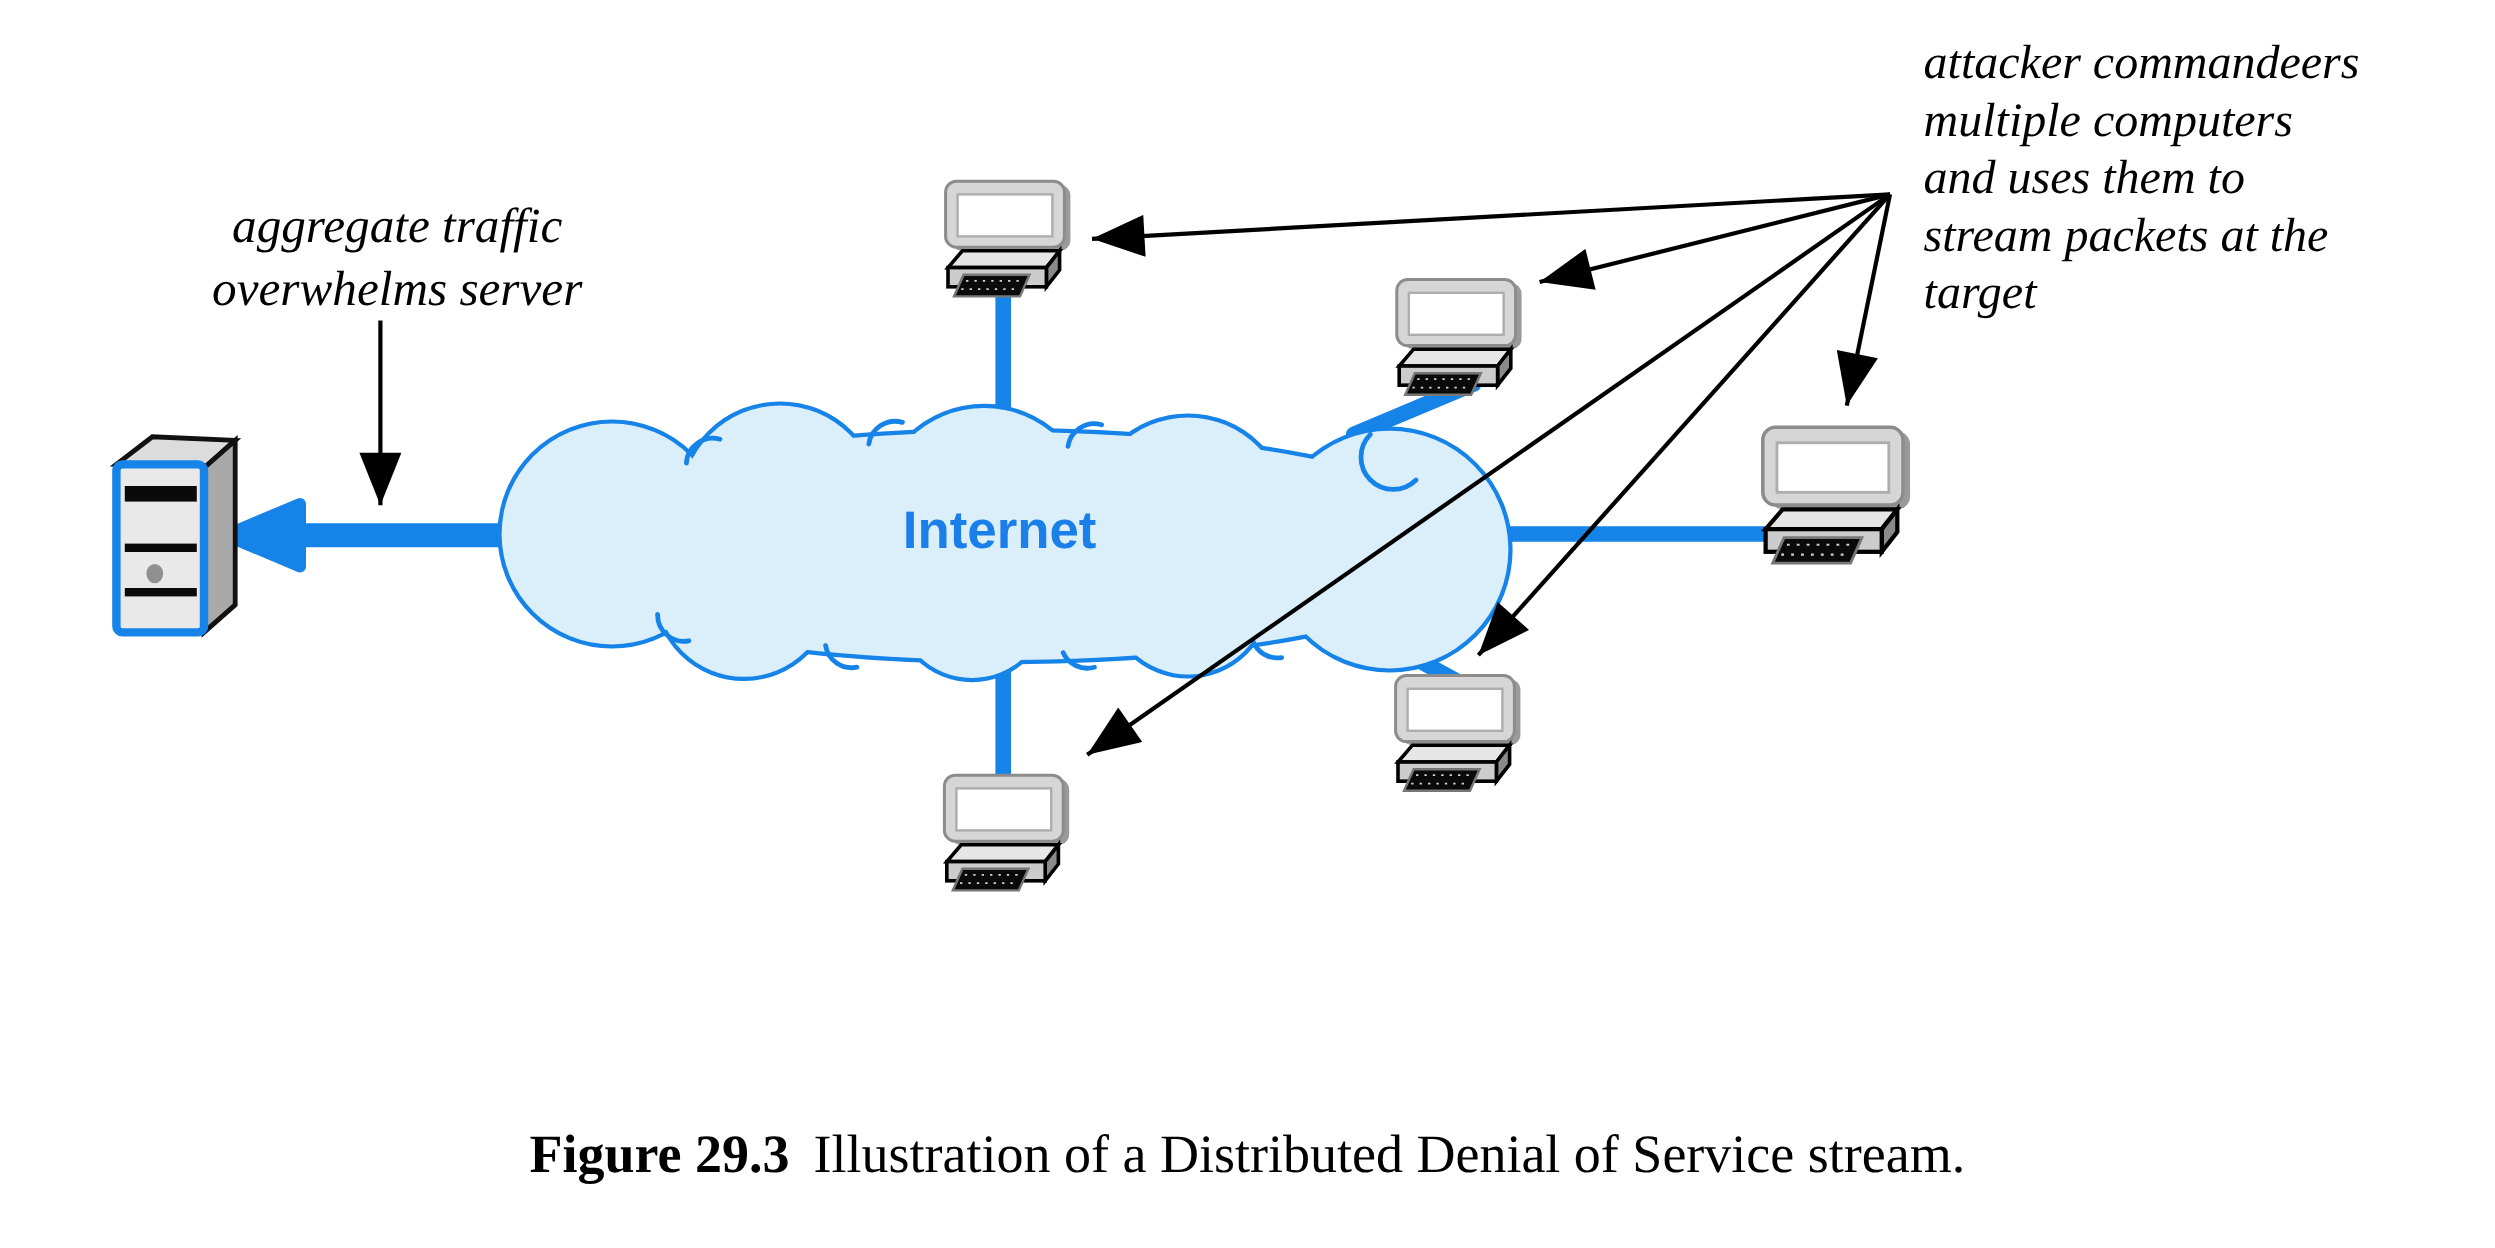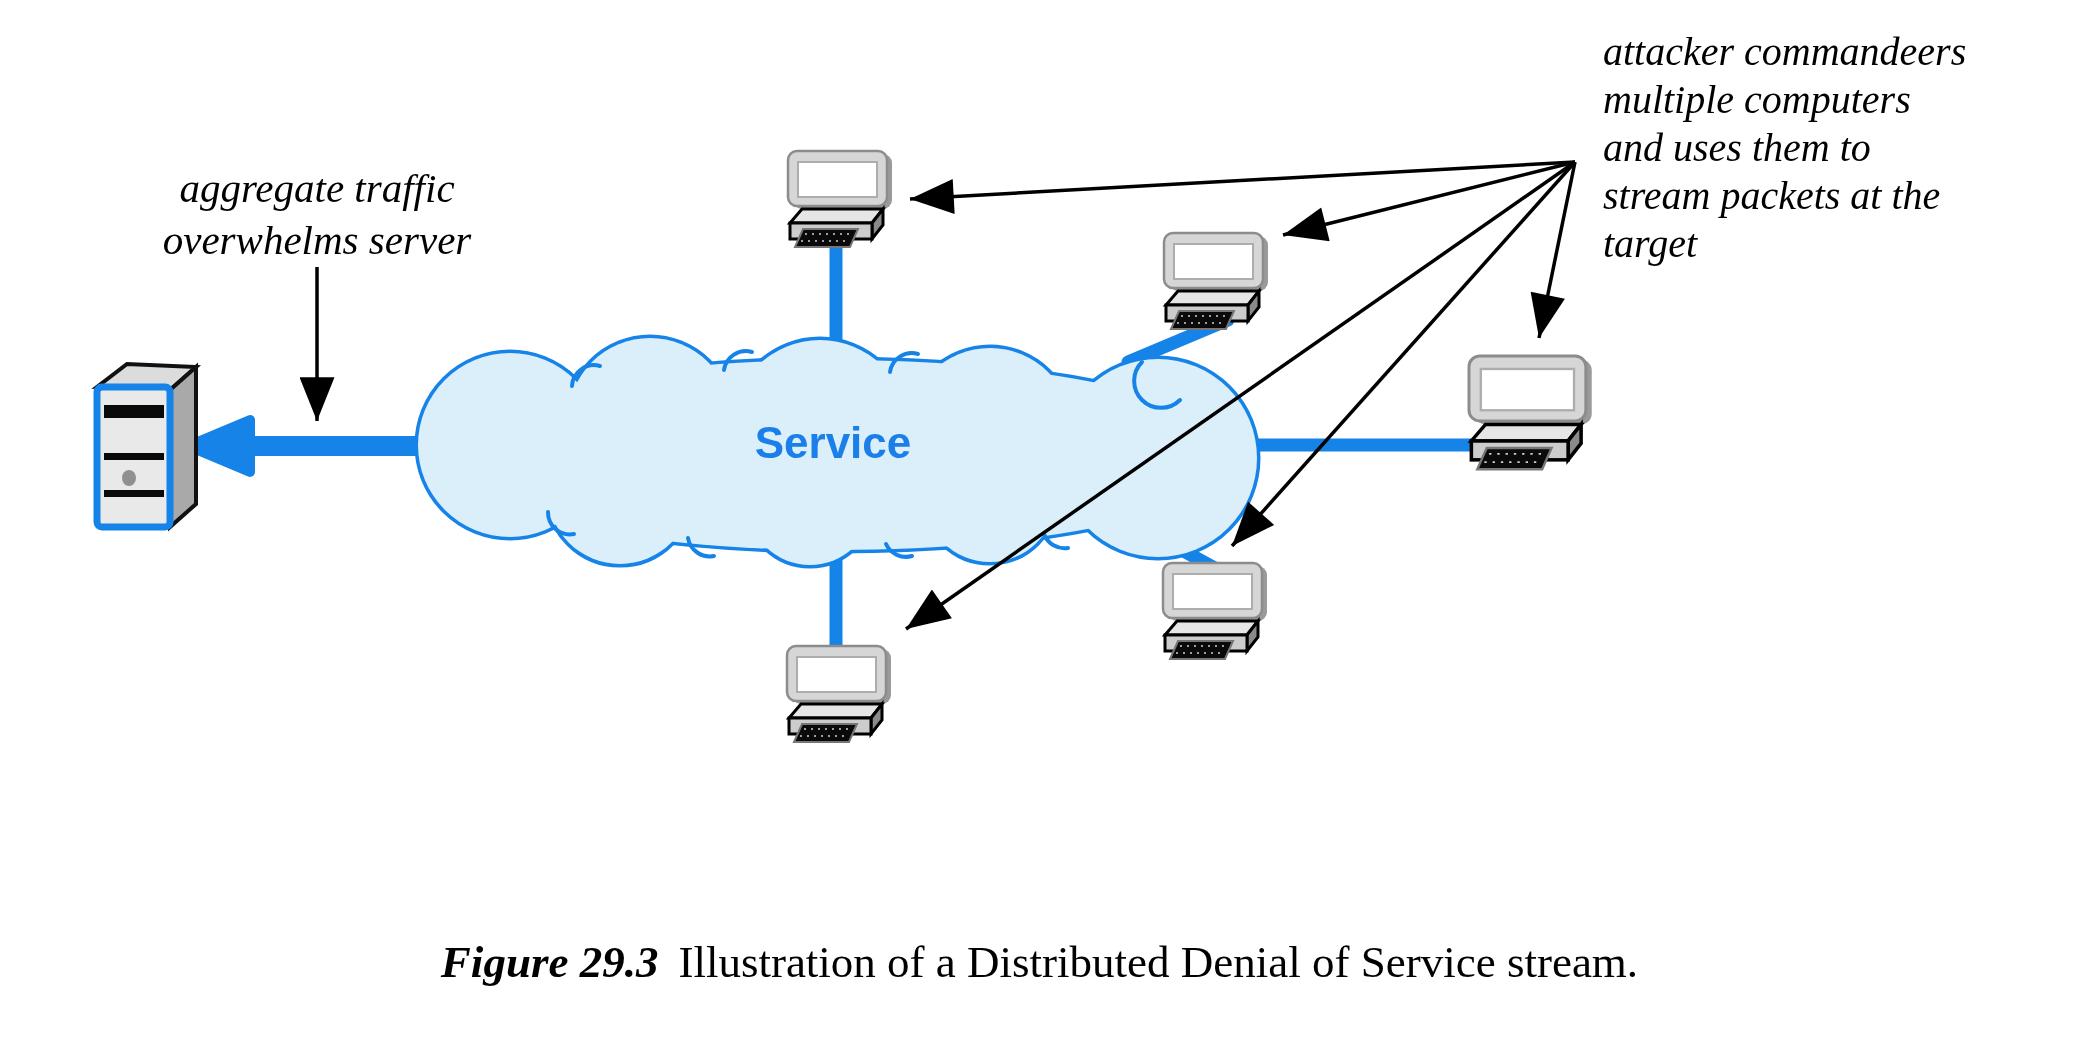--- a/index.html
+++ b/index.html
@@ -24,38 +24,38 @@
   .atk           { stroke: var(--arrow-black, #000000); stroke-width: 3.5; fill: none; }
 
   
   .note {
     position: absolute;
     font-style: italic;
     white-space: pre-line;
     color: #000;
   }
   .note-attacker { left: 1603px; top: 28px;  width: 474px; font-size: 40px; line-height: 48px; text-align: left; }
-  .note-server   { left: 117px;  top: 162px; width: 400px; font-size: 41px; line-height: 52px; text-align: center; }
+  .note-server   { left: 131px;  top: 162px; width: 400px; font-size: 41px; line-height: 52px; text-align: center; }
 
   .cloud-label {
     position: absolute;
     left: 683px; top: 418px; width: 300px;
     text-align: center;
     font-family: "Liberation Sans", sans-serif;
     font-weight: bold;
     font-size: 44px;
     color: var(--cloud-label-blue, #1a7fe8);
   }
   .caption {
     position: absolute;
     left: 0; top: 936px; width: 2079px;
     text-align: center;
     font-size: 45px;
   }
-  .caption .fig { font-weight: bold; font-style: italic; }
+  .caption .fig { font-weight: bold; }
   .caption .sep { display: inline-block; width: 20px; }
 </style>
 </head>
 <body>
 
 <div class="canvas">
 
   <svg class="diagram-svg" width="2079" height="1040" viewBox="0 0 2079 1040">
     <defs>
 
@@ -166,19 +166,19 @@
 
   <div class="note note-attacker">attacker commandeers
 multiple computers
 and uses them to
 stream packets at the
 target</div>
 
   <div class="note note-server">aggregate traffic
 overwhelms server</div>
 
-  <div class="cloud-label">Service</div>
+  <div class="cloud-label">Internet</div>
 
   <div class="caption">
     <span class="fig">Figure 29.3</span><span class="sep"></span><span>Illustration of a Distributed Denial of Service stream.</span>
   </div>
 
 </div>
 
 </body></html>

